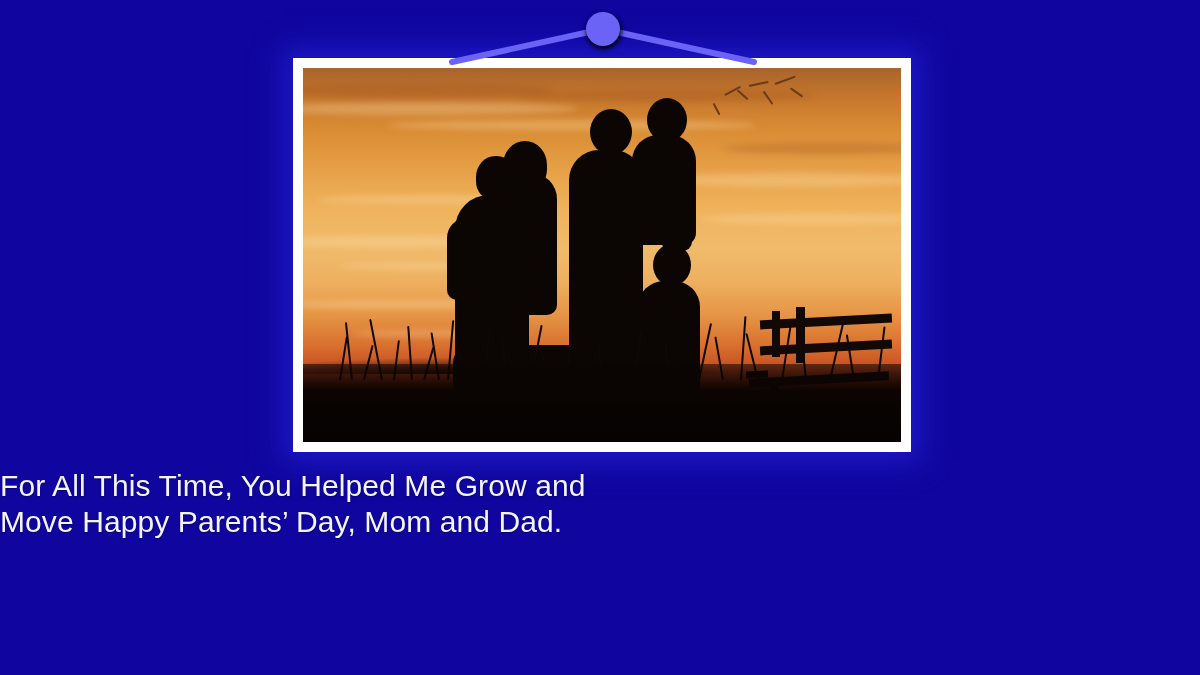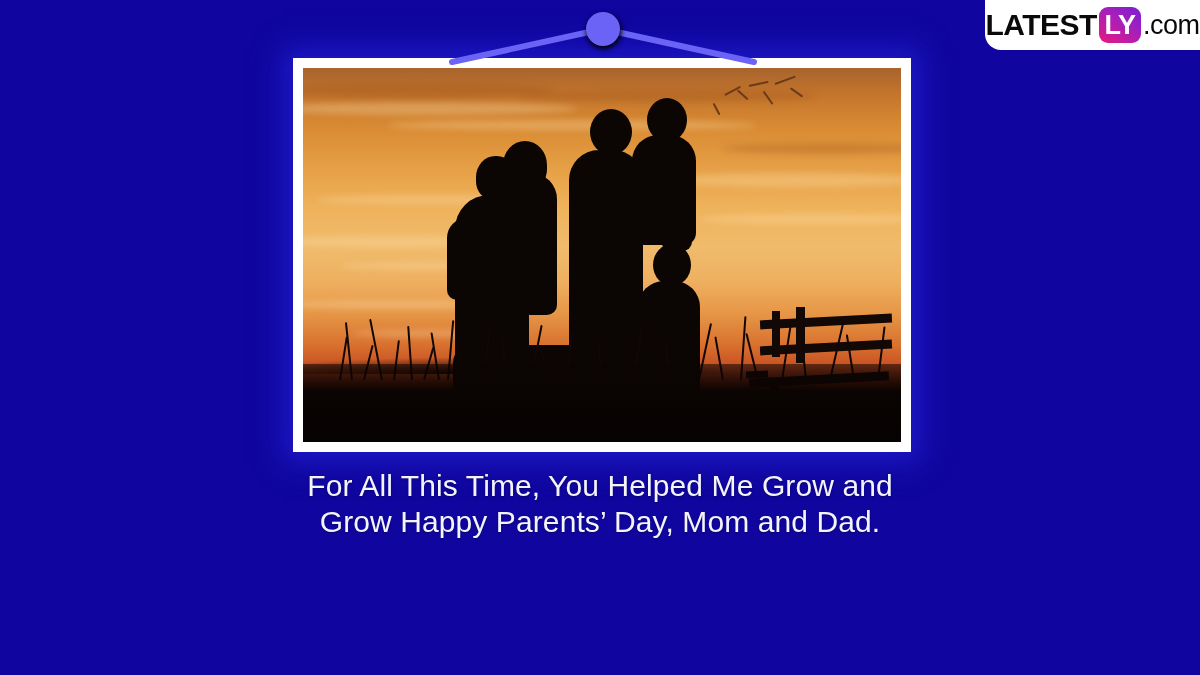--- a/index.html
+++ b/index.html
@@ -148,21 +148,21 @@
     position:absolute;
     background:#6b3a18;
     transform-origin:bottom left;
     border-radius:1px;
   }
 
   
   #message {
     position:absolute;
     left:0; right:0; top:468px;
-    text-align:center;
+    text-align:left;
     color:#F4F4FF;
     font-size:30px;
     line-height:36px;
     letter-spacing:0.1px;
     z-index:20;
     text-shadow:0 1px 2px rgba(0,0,0,0.35);
   }
   #message .line { display:block; white-space:nowrap; }
 </style>
 </head>
@@ -253,24 +253,19 @@
       <div class="grass" style="left:80%; height:56px; transform:rotate(9deg);"></div>
       <div class="grass" style="left:84%; height:40px; transform:rotate(-6deg);"></div>
       <div class="grass" style="left:88%; height:60px; transform:rotate(13deg);"></div>
       <div class="grass" style="left:92%; height:46px; transform:rotate(-9deg);"></div>
       <div class="grass" style="left:96%; height:54px; transform:rotate(7deg);"></div>
 
       <div id="ground"></div>
     </div>
   </div>
 
-  <div id="logo">
-    <span class="word">LATEST</span>
-    <span class="ly-badge">LY</span>
-    <span class="dotcom">.com</span>
-  </div>
 
   <div id="message">
     <span class="line">For All This Time, You Helped Me Grow and</span>
-    <span class="line">Grow Happy Parents’ Day, Mom and Dad.</span>
+    <span class="line">Move Happy Parents’ Day, Mom and Dad.</span>
   </div>
 
 </div>
 
 </body></html>

